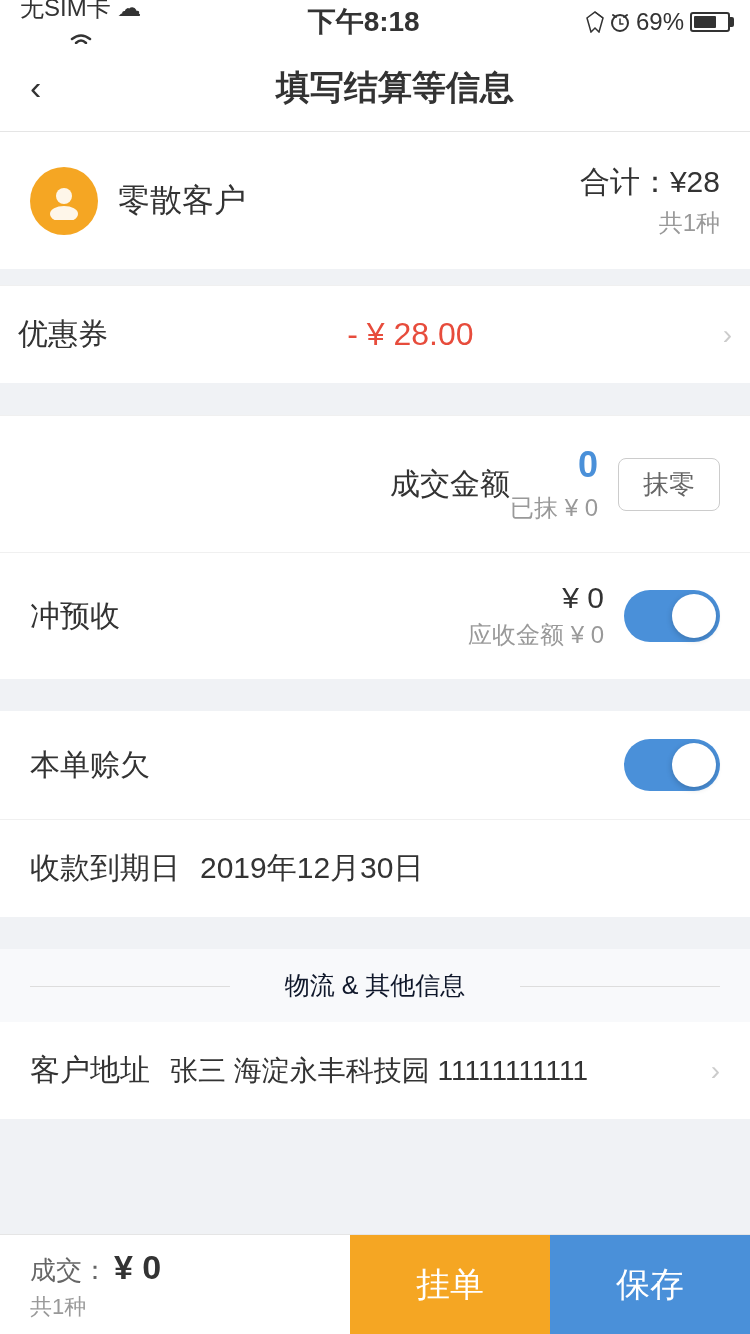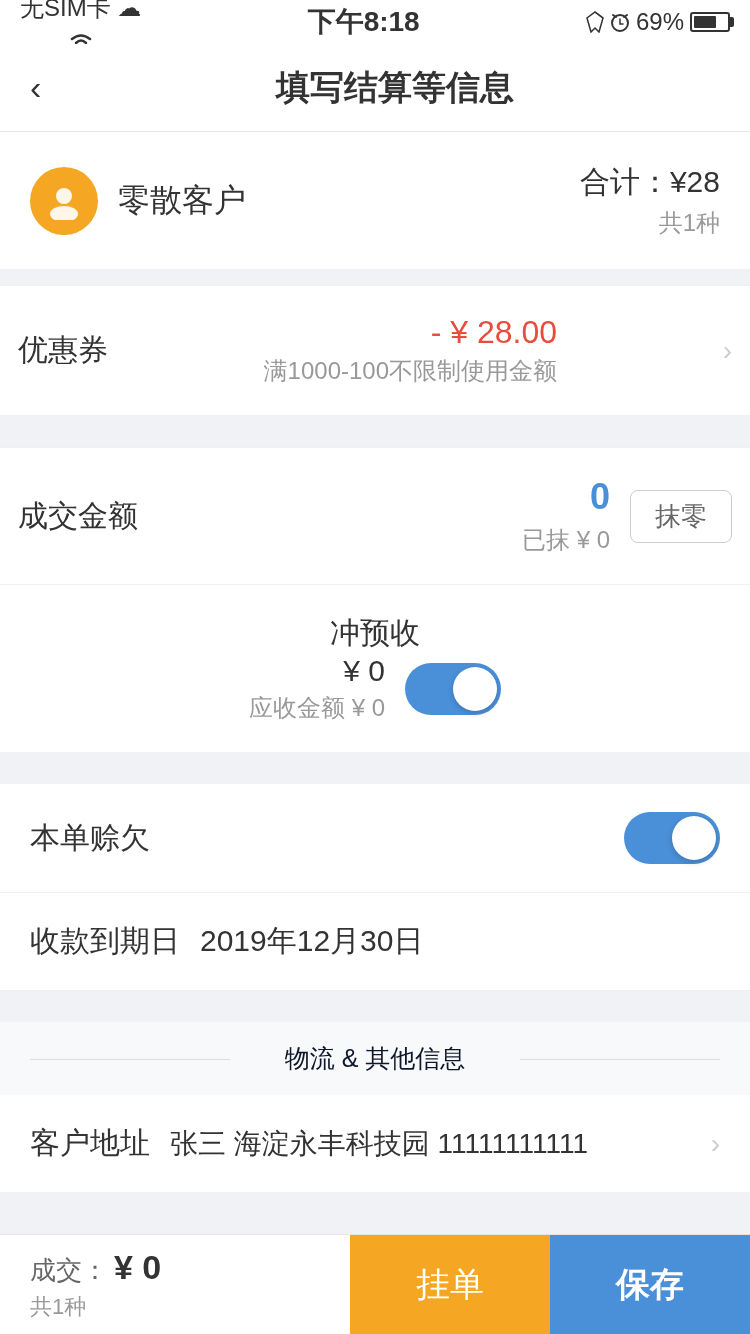--- a/index.html
+++ b/index.html
@@ -93,24 +93,24 @@
     .coupon-row {
       padding: 28px 18px;
       display: flex;
       align-items: center;
       justify-content: space-between;
       border-top: 1px solid #f0f0f0;
     }
 
     
     .amount-row {
-      padding: 28px 18px;
-      display: flex;
-      align-items: center;
-      justify-content: space-between;
+      padding: 28px 30px;
+      display: flex;
+      align-items: center;
+      justify-content: flex-end;
       border-top: 1px solid #f0f0f0;
     }
     .amount-input-area { display: flex; align-items: center; gap: 20px; }
     .amount-value { font-size: 36px; color: #4a90d9; font-weight: 600; min-width: 40px; text-align: right; }
     .round-btn {
       border: 1px solid #ccc; border-radius: 8px; padding: 8px 24px;
       font-size: 26px; color: #666; background: #fff; cursor: pointer;
     }
     .amount-sub { font-size: 24px; color: #999; margin-top: 6px; }
     .toggle-track {
@@ -123,21 +123,20 @@
       box-shadow: 0 2px 6px rgba(0,0,0,0.2);
     }
 
     
     .prerecv-row {
       padding: 28px 30px;
       display: flex;
       align-items: center;
       justify-content: space-between;
       border-top: 1px solid #f0f0f0;
-      flex-direction: column;
     }
     .prerecv-right { display: flex; align-items: center; gap: 20px; }
     .prerecv-amounts { text-align: right; }
     .prerecv-main { font-size: 30px; color: #333; }
     .prerecv-sub { font-size: 24px; color: #999; margin-top: 4px; }
 
     
     .debt-row {
       padding: 28px 30px;
       display: flex;
@@ -210,21 +209,21 @@
     .btn-hang {
       width: 200px; height: 100px;
       background: #f5a623;
       display: flex; align-items: center; justify-content: center;
       font-size: 34px; color: #fff; font-weight: 500; cursor: pointer;
     }
     .btn-save {
       width: 200px; height: 100px;
       background: #4a90d9;
       display: flex; align-items: center; justify-content: center;
-      font-size: 34px; color: #fff; font-weight: 700; cursor: pointer; text-align: center;
+      font-size: 34px; color: #fff; font-weight: 400; cursor: pointer; text-align: center;
     }
   </style>
 </head>
 <body>
 
 <div class="status-bar">
   <div class="status-left">
     <span>无SIM卡 ☁</span>
     <svg width="28" height="20" viewBox="0 0 28 20">
       <path d="M14 16 a2 2 0 1 1 0.001 0" fill="#333"></path>
@@ -272,21 +271,20 @@
       <div class="total-count">共1种</div>
     </div>
   </div>
 </div>
 
 <div class="section">
   <div class="coupon-row">
     <span class="row-label">优惠券</span>
     <div class="row-right">
       <div class="row-value-red">- ¥ 28.00</div>
-      <div class="row-sub">满1000-100不限制使用金额</div>
     </div>
     <span class="row-chevron">›</span>
   </div>
 </div>
 
 <div class="divider-section"></div>
 
 <div class="section">
 
   <div class="amount-row">

